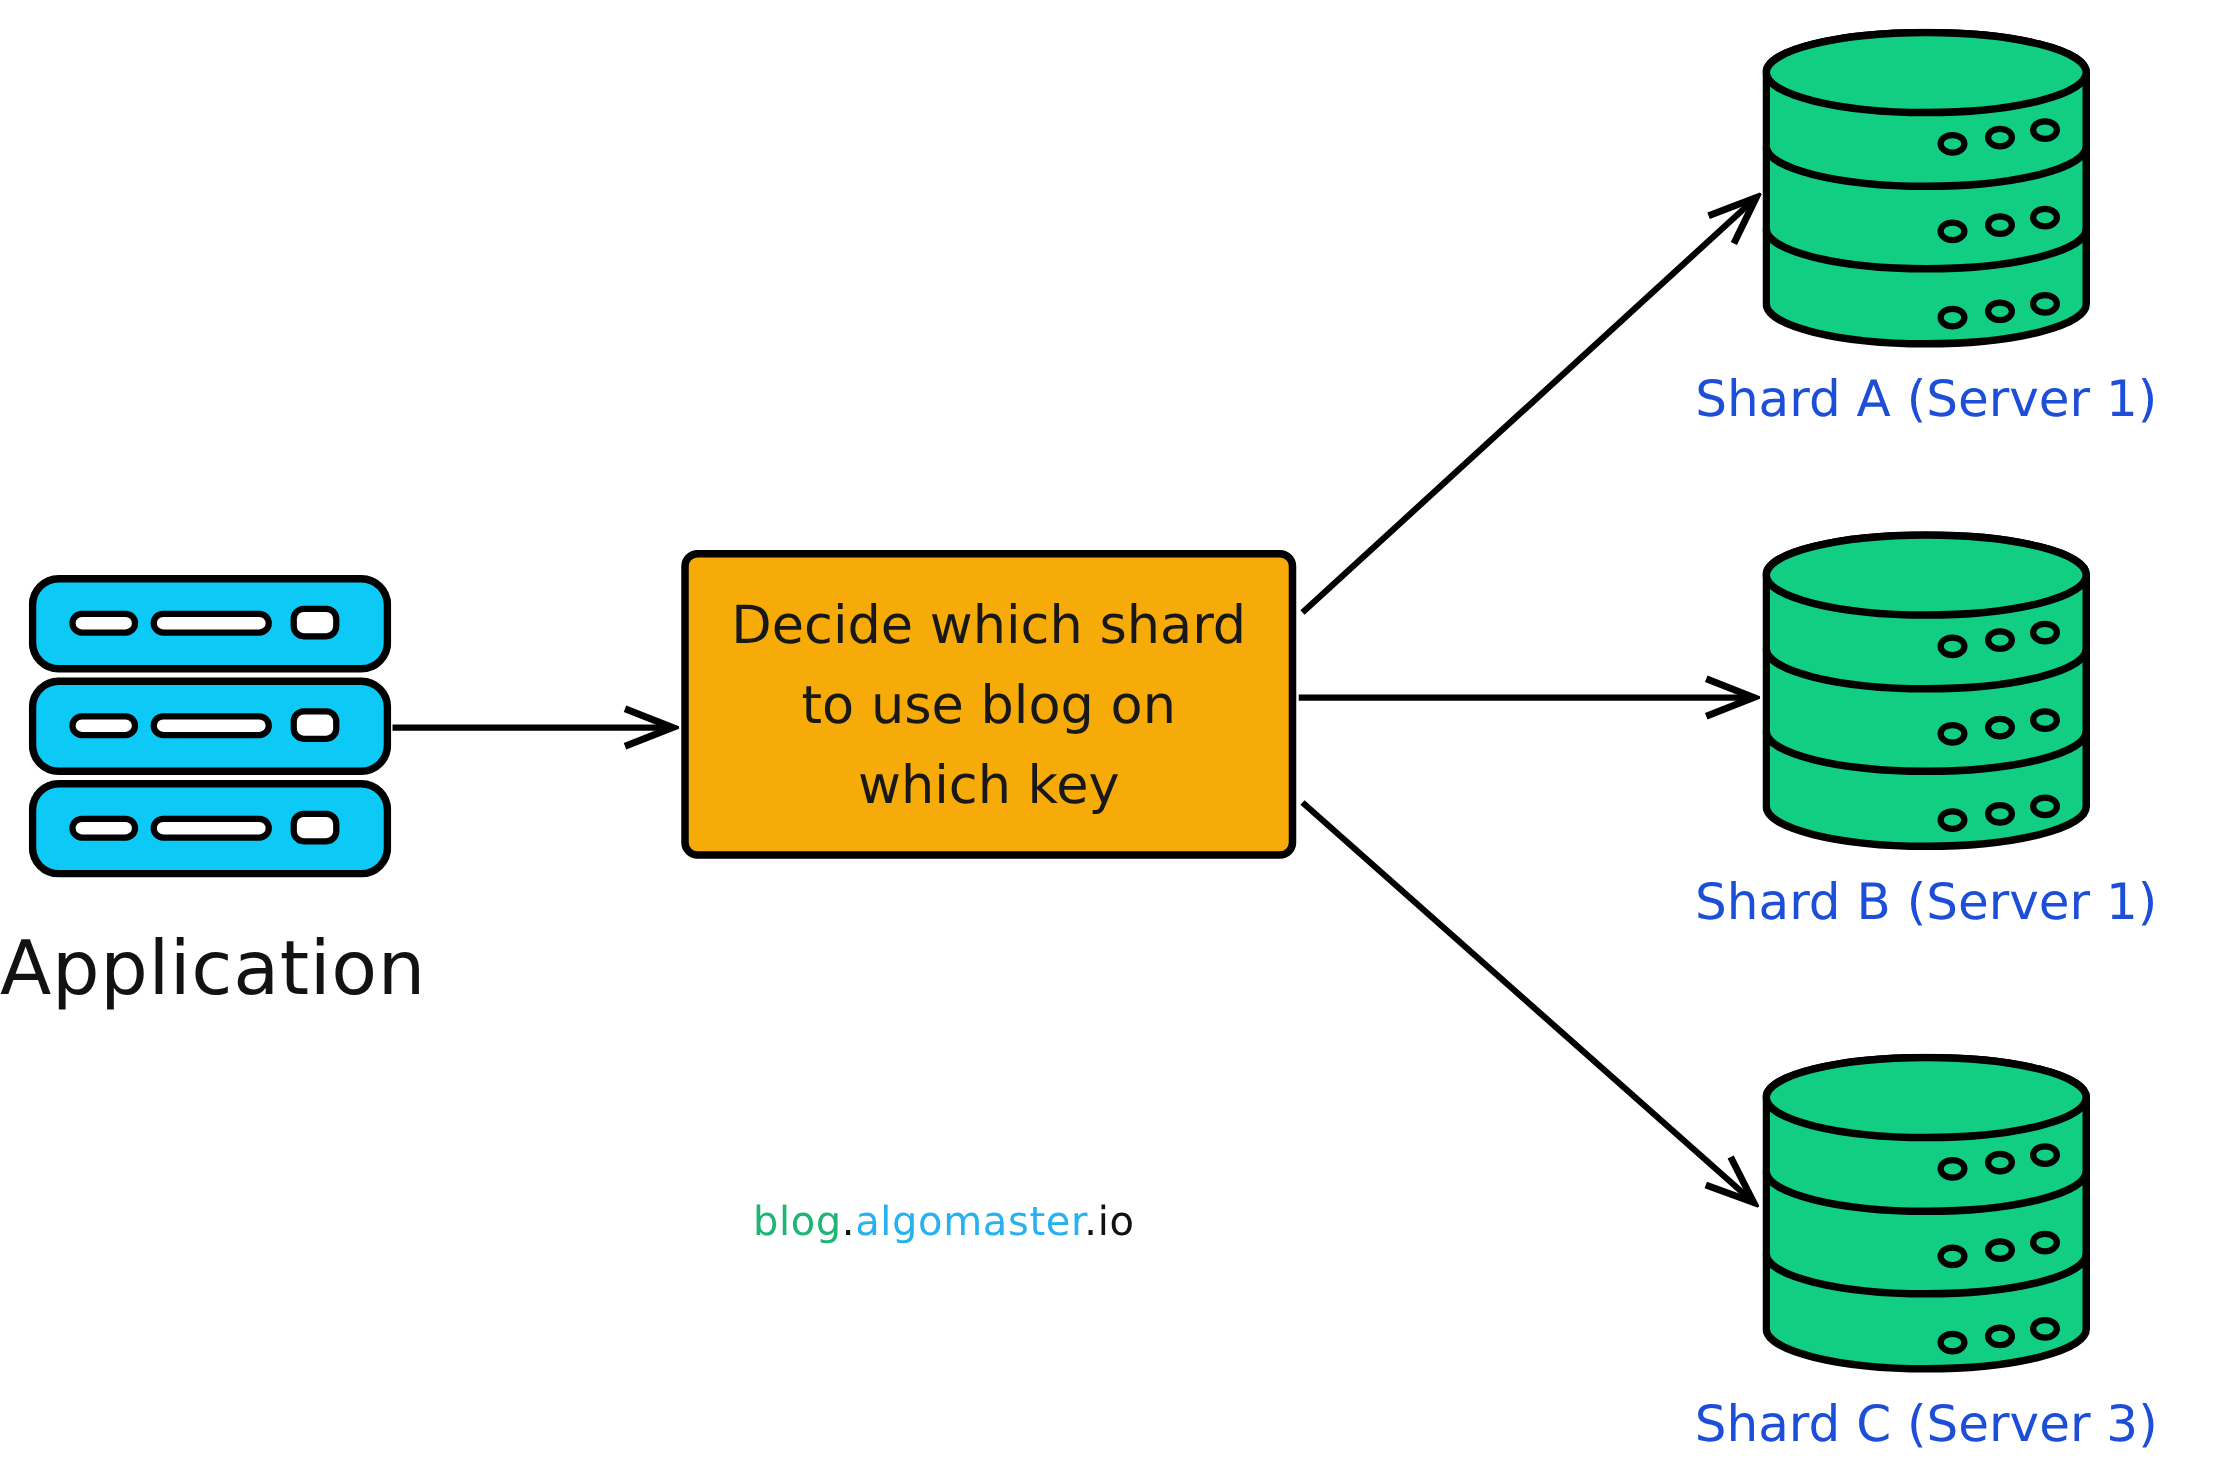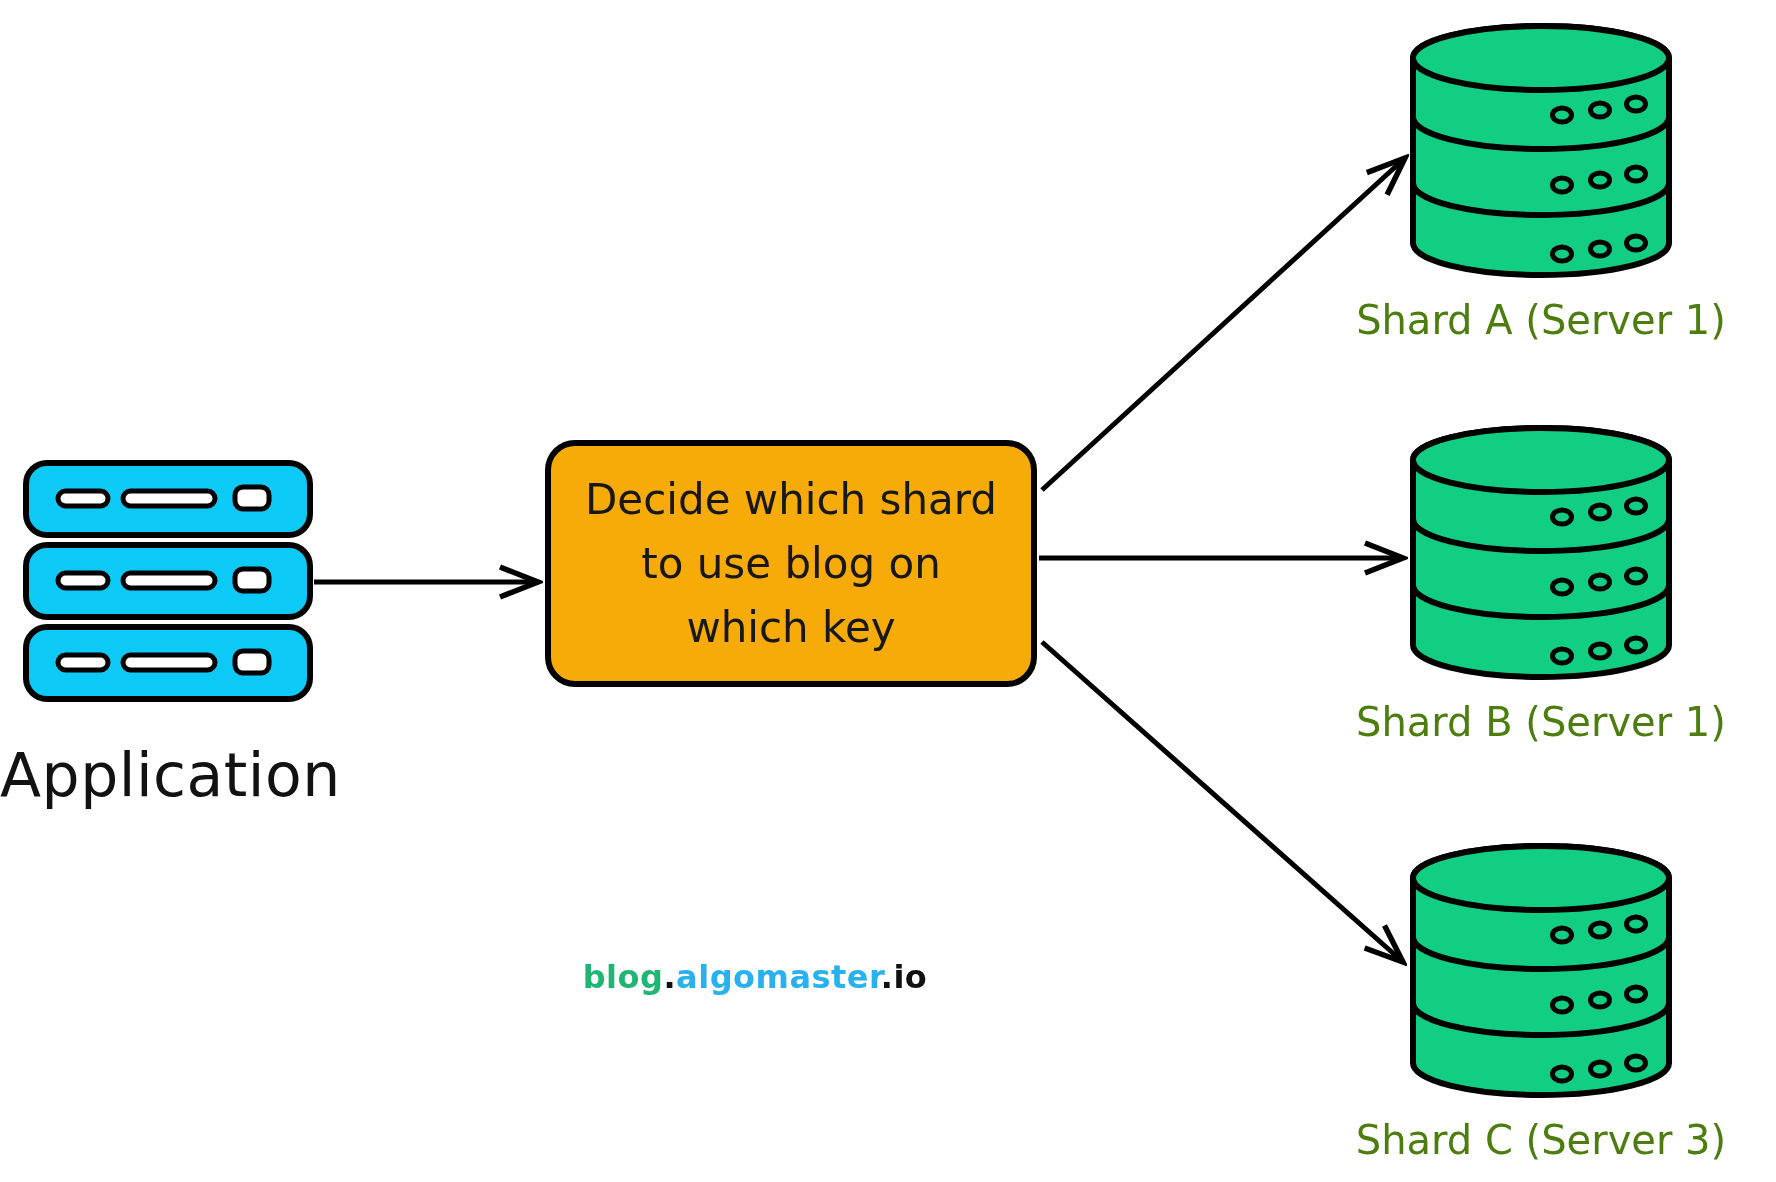--- a/index.html
+++ b/index.html
@@ -46,21 +46,21 @@
   .no-fill     { fill: none; }
 
   
   .decision-box {
     position: absolute;
     left: 545px; top: 440px;
     width: 492px; height: 247px;
     box-sizing: border-box;
     background: var(--decision);
     border: 6px solid var(--outline);
-    border-radius: 30px;
+    border-radius: 13px;
     display: flex;
     flex-direction: column;
     align-items: center;
     justify-content: center;
   }
   .decision-line {
     font-size: 42px;
     line-height: 64px;
     color: #181818;
     white-space: nowrap;
@@ -74,32 +74,32 @@
   }
   .shard-a { top: 23px; }
   .shard-b { top: 425px; }
   .shard-c { top: 843px; text-decoration: underline; }
   .shard-label {
     position: absolute;
     left: -79px; top: 274px;
     width: 420px;
     text-align: center;
     font-size: 40px;
-    color: #4d7c0f;
+    color: #1d4ed8;
     white-space: nowrap;
   }
 
   
   .footer {
     position: absolute;
     left: 545px; top: 958px;
     width: 420px;
     text-align: center;
     font-size: 32px;
-    font-weight: bold;
+    font-weight: normal;
     letter-spacing: 0.5px;
   }
 </style>
 </head>
 <body>
 
 <div class="canvas">
 
   <svg width="0" height="0" style="position:absolute" aria-hidden="true">
     <defs>

